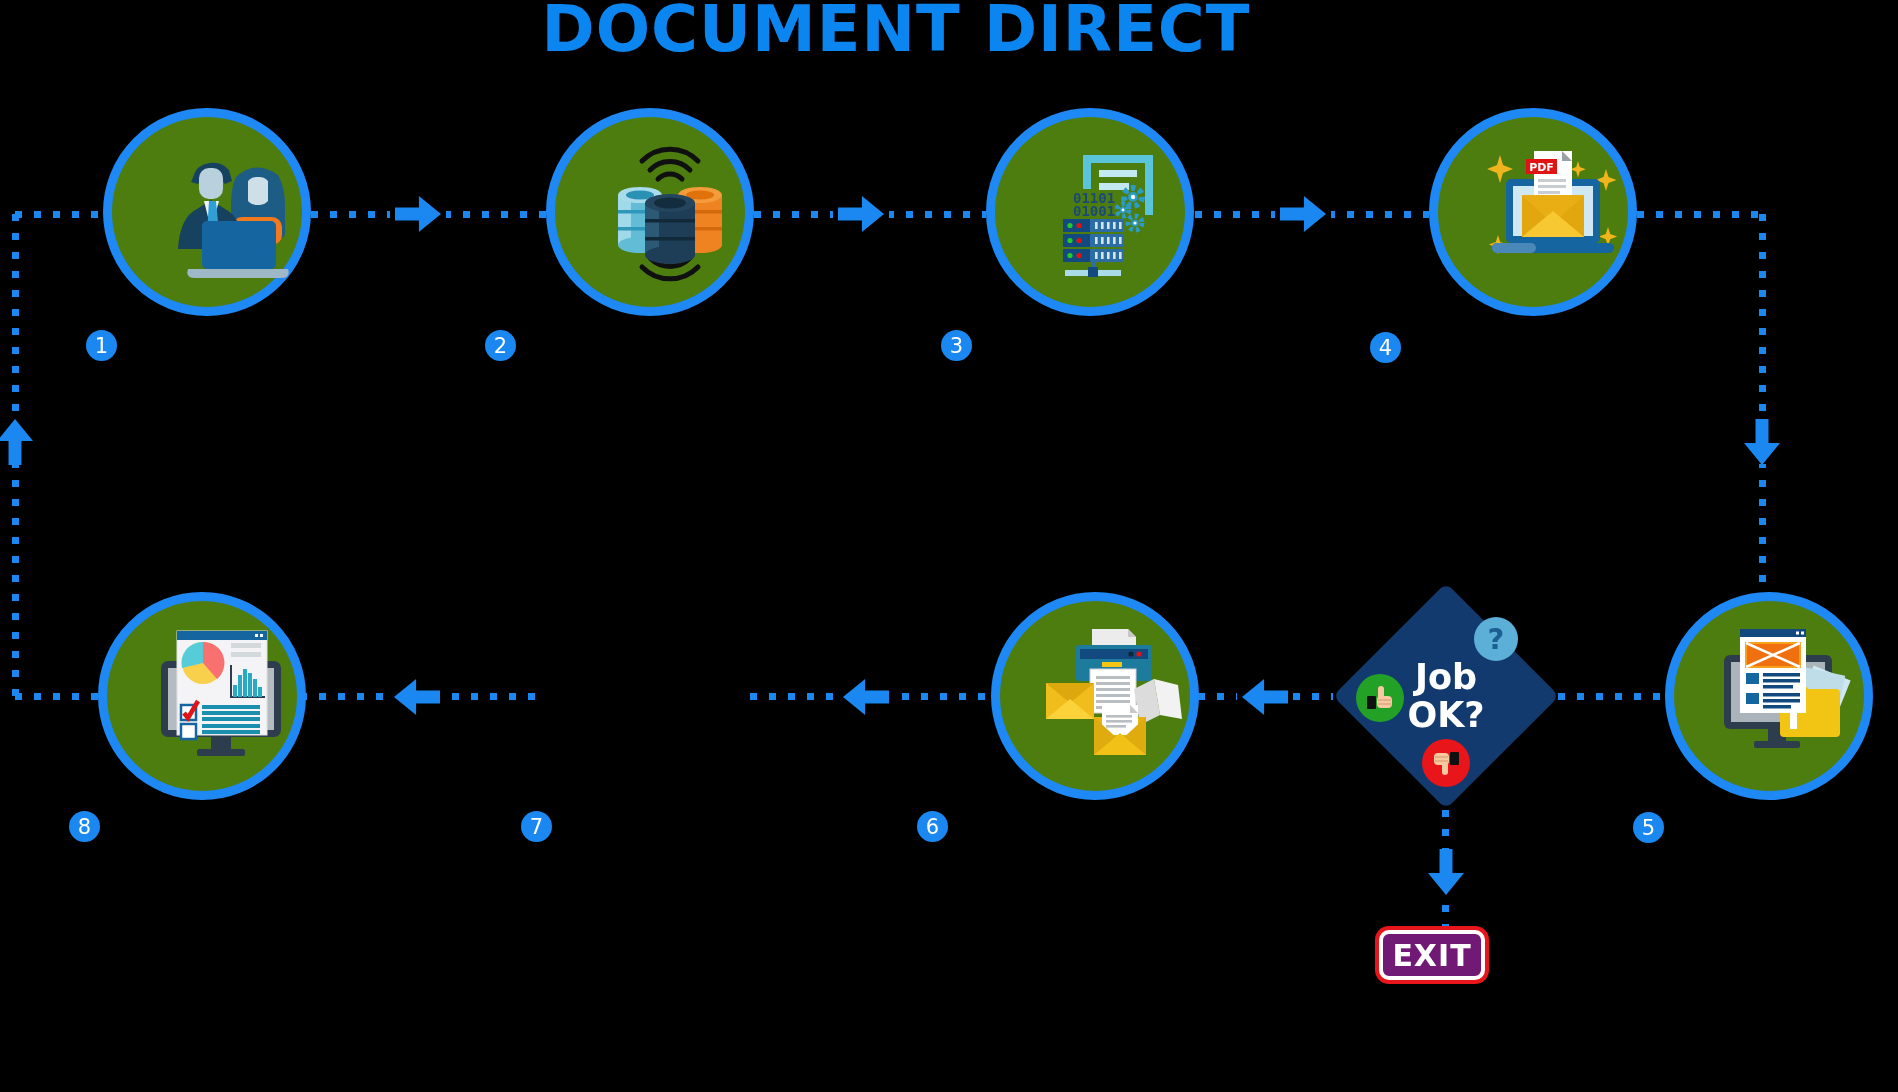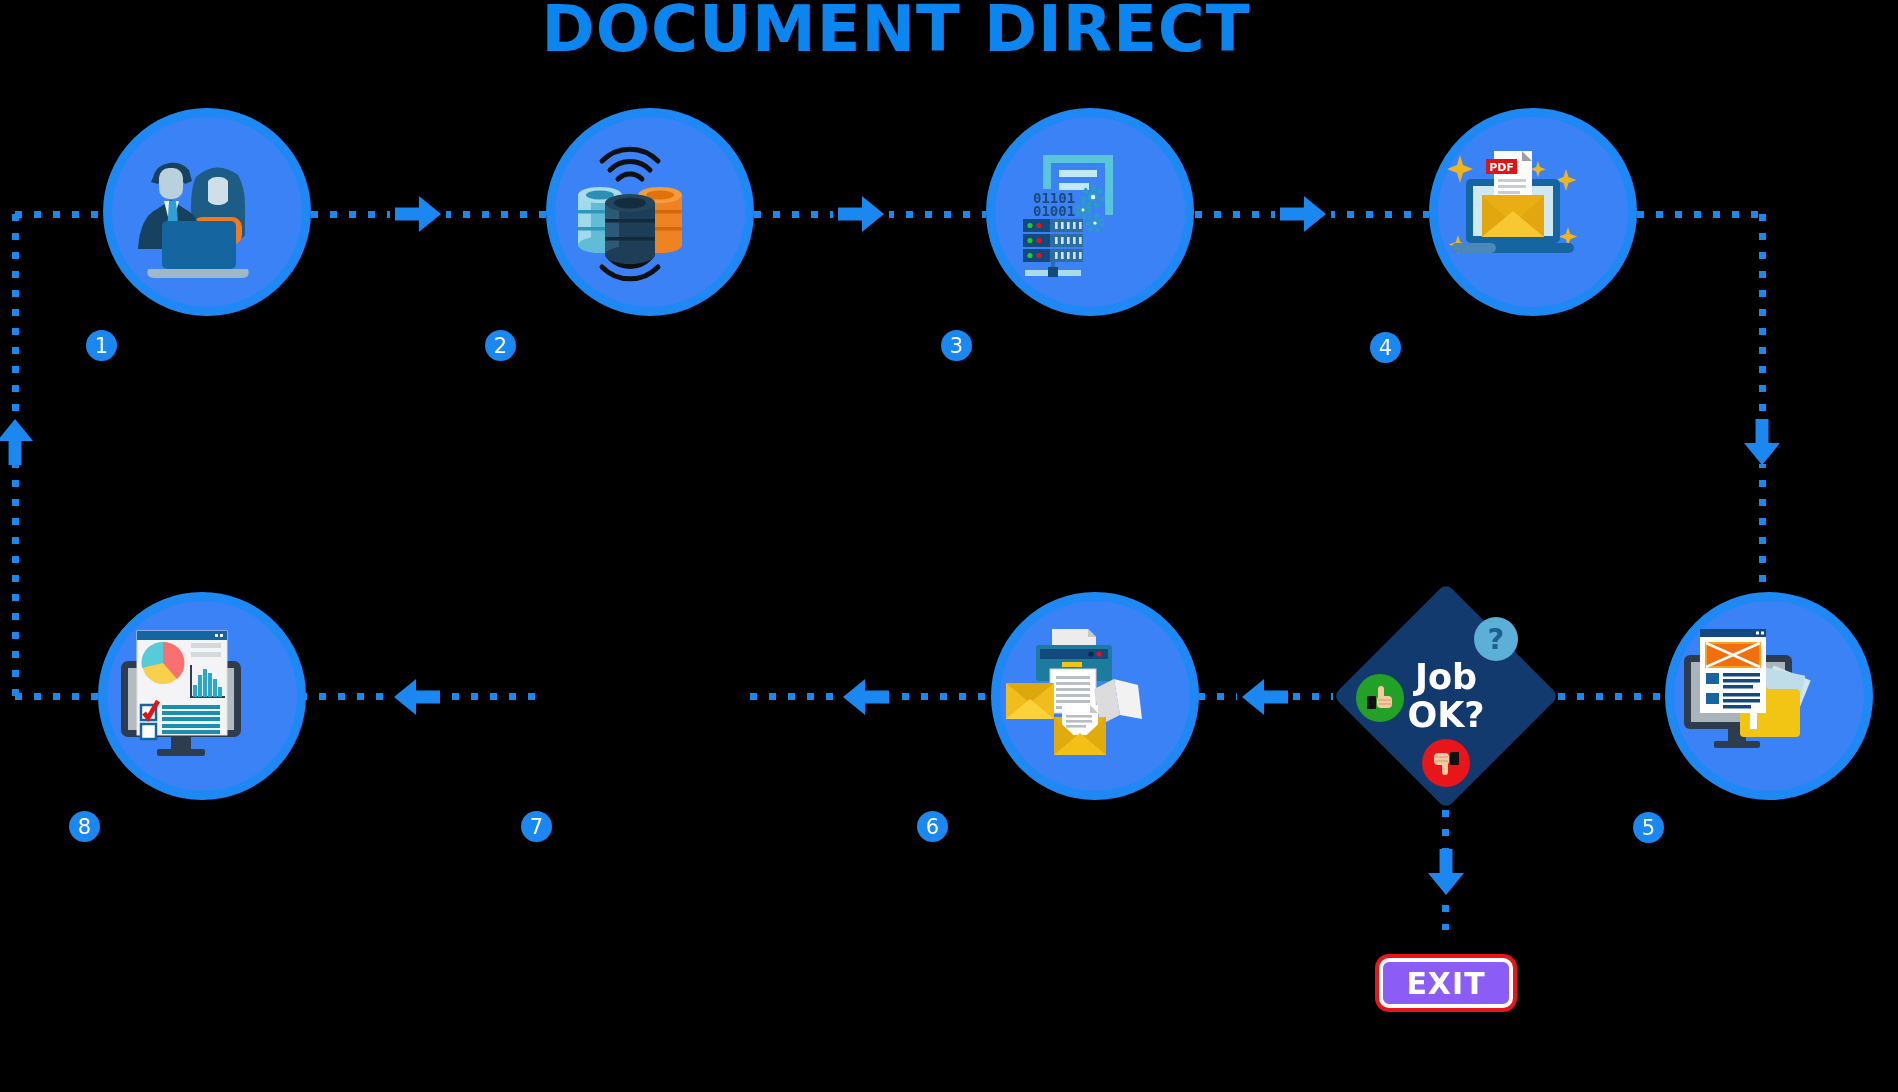--- a/index.html
+++ b/index.html
@@ -2,21 +2,21 @@
 <html><head>
 <meta charset="utf-8">
 <style>
   html,body{margin:0;padding:0;background:#000;}
   .canvas{position:relative;width:1898px;height:1092px;background:#000;overflow:hidden;
           font-family:"DejaVu Sans",sans-serif;}
   .title{position:absolute;left:540px;top:-8px;width:712px;text-align:center;
          font-weight:bold;font-size:64px;letter-spacing:1px;color:#0b86f0;}
   
   .node{position:absolute;width:190px;height:190px;border:9px solid #1e88f5;border-radius:50%;
-        background:#3b82f6;display:flex;align-items:center;justify-content:flex-start;}
+        background:#4d7c0f;display:flex;align-items:center;justify-content:flex-end;}
   .n1{left:103px;top:108px}.n2{left:546px;top:108px}.n3{left:986px;top:108px}.n4{left:1429px;top:108px}
   .n5{left:1665px;top:592px}.n6{left:991px;top:592px}.n7{left:543px;top:592px}.n8{left:98px;top:592px}
   
   .badge{position:absolute;width:31px;height:31px;border-radius:50%;background:#1b87f0;color:#fff;
          font-size:21px;display:flex;align-items:center;justify-content:center;}
   .b1{left:86px;top:330px}.b2{left:485px;top:330px}.b3{left:941px;top:330px}.b4{left:1370px;top:332px}
   .b5{left:1633px;top:812px}.b6{left:917px;top:811px}.b7{left:521px;top:811px}.b8{left:69px;top:811px}
   
   .dh{position:absolute;height:7px;
       background-image:repeating-linear-gradient(90deg,#1b87f0 0 7px,transparent 7px 19px);}
@@ -35,24 +35,24 @@
   .dshape{position:absolute;left:33px;top:33px;width:160px;height:160px;background:#123a6e;
           transform:rotate(45deg);border-radius:8px;}
   .dlabel{position:absolute;inset:0;display:flex;flex-direction:column;align-items:center;
           justify-content:center;color:#fff;font-weight:bold;font-size:35px;line-height:1.1;}
   .dot-badge{position:absolute;border-radius:50%;display:flex;align-items:center;justify-content:center;}
   .thumb-up{left:23px;top:91px;width:48px;height:48px;background:#23a127;}
   .thumb-down{left:89px;top:156px;width:48px;height:48px;background:#e8151a;}
   .qmark{left:141px;top:34px;width:44px;height:44px;background:#5cb0d8;color:#1c5f92;
          font-weight:bold;font-size:29px;}
   
-  .exit{position:absolute;left:1379px;top:930px;width:134px;height:50px;box-sizing:border-box;
-        background:#8b5cf6;border:4px solid #fff;box-shadow:0 0 0 4px #e8151a,3px 4px 5px rgba(0,0,0,.5);
+  .exit{position:absolute;left:1379px;top:930px;width:106px;height:50px;box-sizing:border-box;
+        background:#701a75;border:4px solid #fff;box-shadow:0 0 0 4px #e8151a,3px 4px 5px rgba(0,0,0,.5);
         border-radius:10px;color:#fff;font-weight:bold;font-size:30px;
-        display:flex;align-items:center;justify-content:center;letter-spacing:1px;margin-top:28px;}
+        display:flex;align-items:center;justify-content:center;letter-spacing:1px;}
   .mono{font-family:"DejaVu Sans Mono",monospace;}
 </style>
 </head>
 <body>
 
 <div class="canvas">
 
   <div class="title">DOCUMENT DIRECT</div>
 
   <div class="dh" style="left:15px;top:211px;width:88px"></div>

